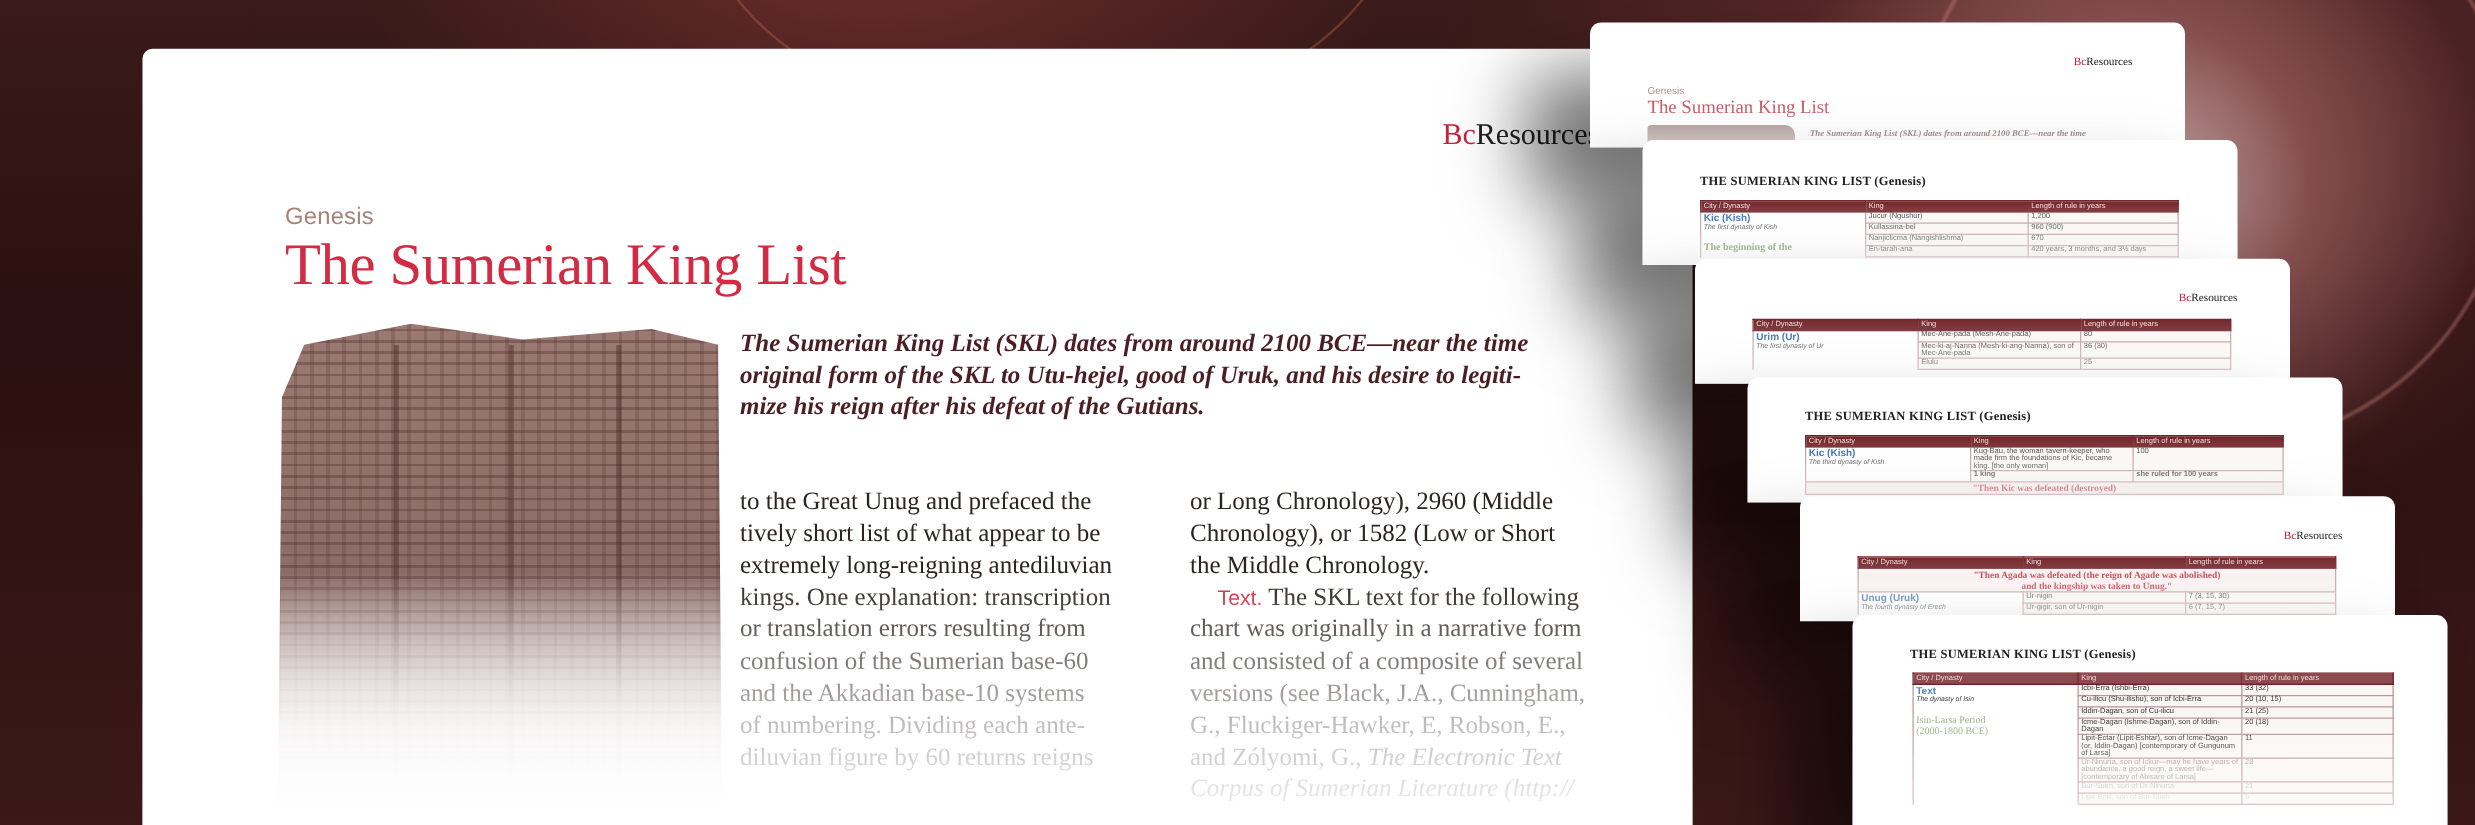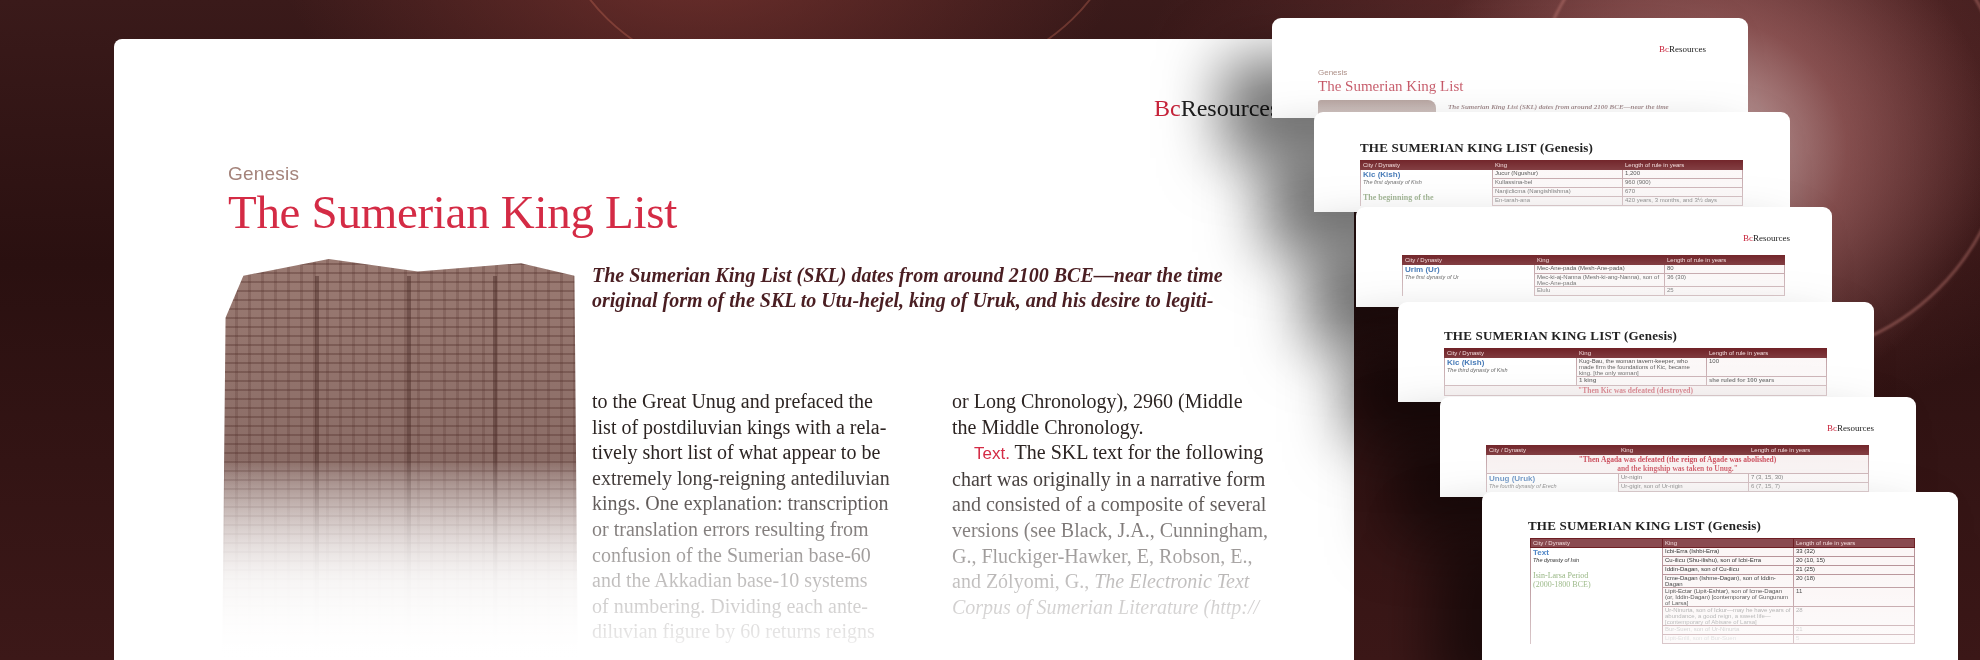--- a/index.html
+++ b/index.html
@@ -75,21 +75,21 @@
   .sp {
     position: absolute; background: #fff; border-radius: 9px 9px 0 0; overflow: hidden;
     box-shadow: -50px 40px 60px rgba(0,0,0,0.55);
   }
   .sp::after {
     content: ""; position: absolute; left: 0; right: 0; bottom: 0; height: 55%;
     background: linear-gradient(180deg, rgba(255,255,255,0) 0%, rgba(255,255,255,0.6) 100%);
   }
   .sp .sp-brand { position: absolute; right: 42px; font-size: 9px; color: #222; white-space: nowrap; }
   .sp .sp-brand .bc { color: #c8233a; }
-  .sp .sp-head { position: absolute; left: 46px; font-size: 13px; color: #222; font-weight: bold; letter-spacing: 0.2px; white-space: nowrap; }
+  .sp .sp-head { position: absolute; left: 46px; font-size: 10px; color: #222; font-weight: bold; letter-spacing: 0.2px; white-space: nowrap; }
   .sp .sp-head span { font-weight: bold; }
   .sp .sp-kicker { position: absolute; left: 46px; top: 50px; font-family: "Liberation Sans", sans-serif; font-size: 8px; color: #a4837a; }
   .sp .sp-title { position: absolute; left: 46px; top: 60px; font-size: 15px; color: #b5263a; white-space: nowrap; }
   .sp .sp-lede { position: absolute; left: 176px; top: 85px; font-size: 7px; font-style: italic; font-weight: bold; color: #4a1e22; white-space: nowrap; }
   .sp table {
     position: absolute; border-collapse: collapse; font-family: "Liberation Sans", sans-serif;
     font-size: 6px; color: #333; table-layout: fixed;
   }
   .sp th {
     background: #6e1f24; color: #f1dada; font-weight: normal; text-align: left; padding: 0 2px; height: 9px;
@@ -120,38 +120,39 @@
 
   <div class="tablet">
     <div class="col-line" style="left:26%"></div>
     <div class="col-line" style="left:52%"></div>
     <div class="col-line" style="left:76%"></div>
   </div>
   <div class="tablet-fade"></div>
 
   <div class="lede">
     <div>The Sumerian King List (SKL) dates from around 2100 BCE—near the time</div>
-    <div>original form of the SKL to Utu-hejel, king of Uruk, and his desire to legiti-</div>
+    <div>original form of the SKL to Utu-hejel, good of Uruk, and his desire to legiti-</div>
+    <div>mize his reign after his defeat of the Gutians.</div>
   </div>
 
   <div class="body-col col1">
     <div>to the Great Unug and prefaced the</div>
-    <div>list of postdiluvian kings with a rela-</div>
     <div>tively short list of what appear to be</div>
     <div>extremely long-reigning antediluvian</div>
     <div>kings. One explanation: transcription</div>
     <div>or translation errors resulting from</div>
     <div>confusion of the Sumerian base-60</div>
     <div>and the Akkadian base-10 systems</div>
     <div>of numbering. Dividing each ante-</div>
     <div>diluvian figure by 60 returns reigns</div>
   </div>
 
   <div class="body-col col2">
     <div>or Long Chronology), 2960 (Middle</div>
+    <div>Chronology), or 1582 (Low or Short</div>
     <div>the Middle Chronology.</div>
     <div><span class="indent"></span><span class="run-in">Text.</span> <span>The SKL text for the following</span></div>
     <div>chart was originally in a narrative form</div>
     <div>and consisted of a composite of several</div>
     <div>versions (see Black, J.A., Cunningham,</div>
     <div>G., Fluckiger-Hawker, E, Robson, E.,</div>
     <div><span>and Zólyomi, G.,</span> <em>The Electronic Text</em></div>
     <div><em>Corpus of Sumerian Literature (http://</em></div>
   </div>
 

